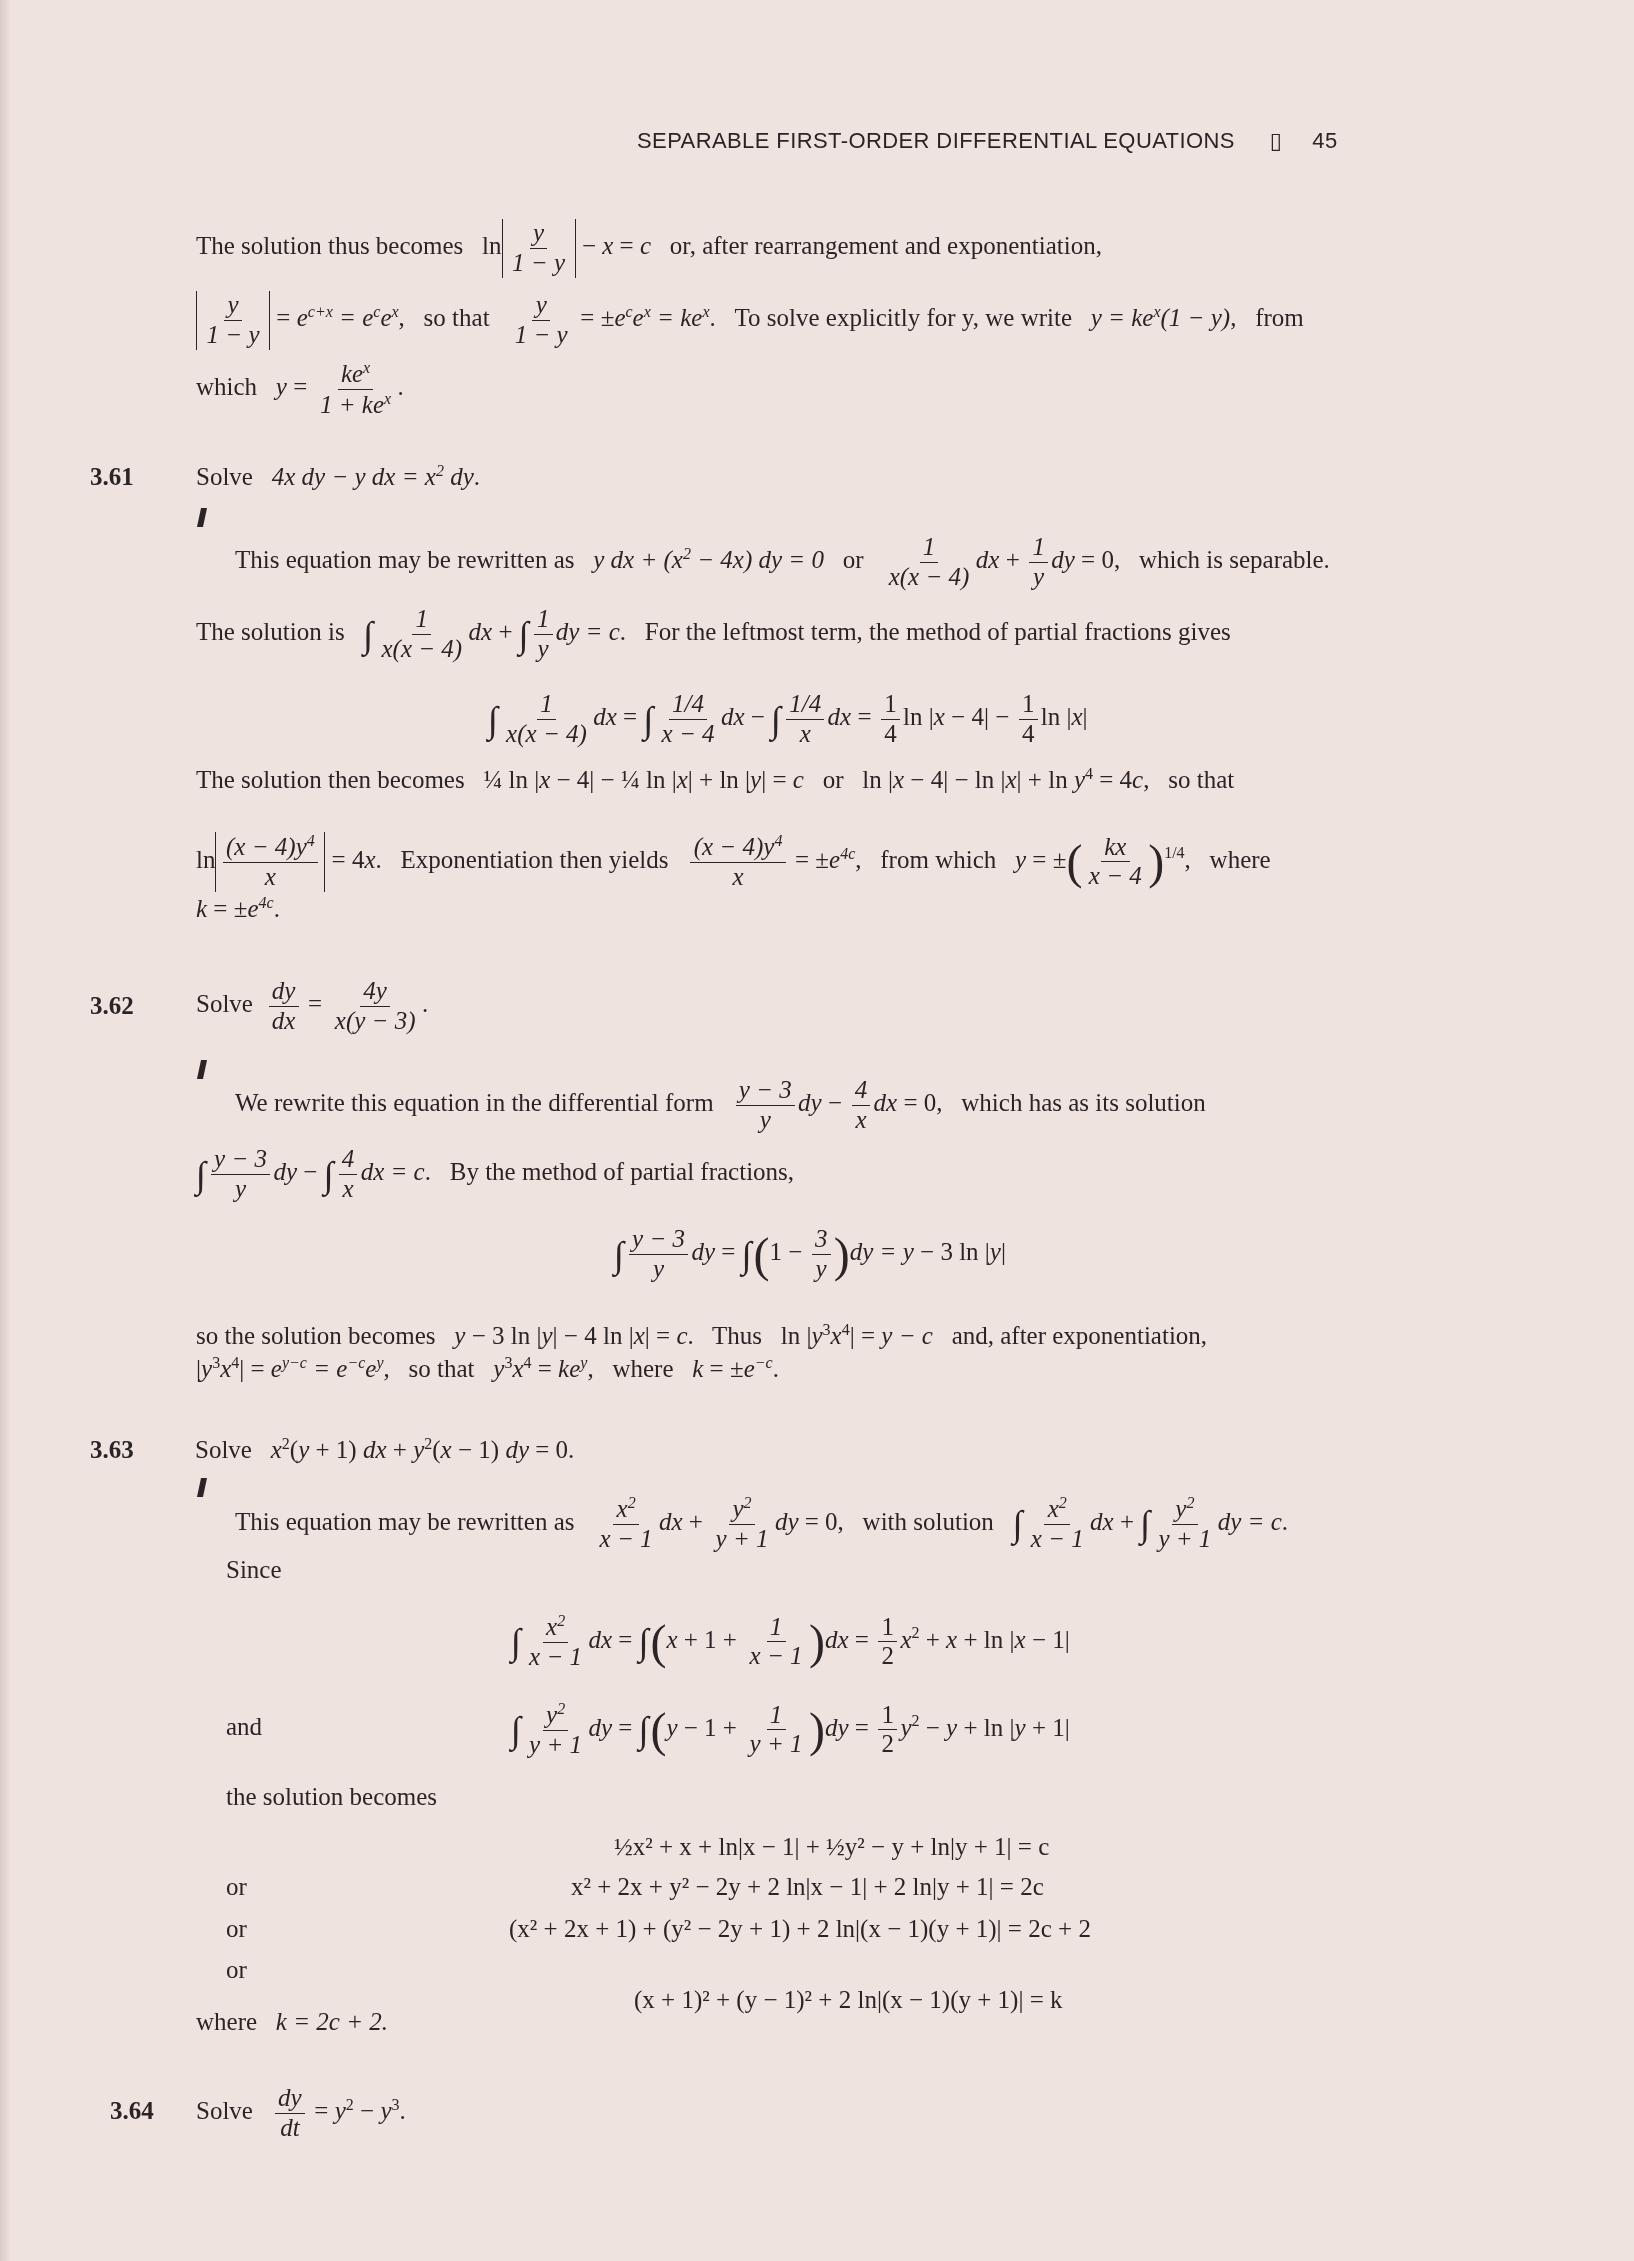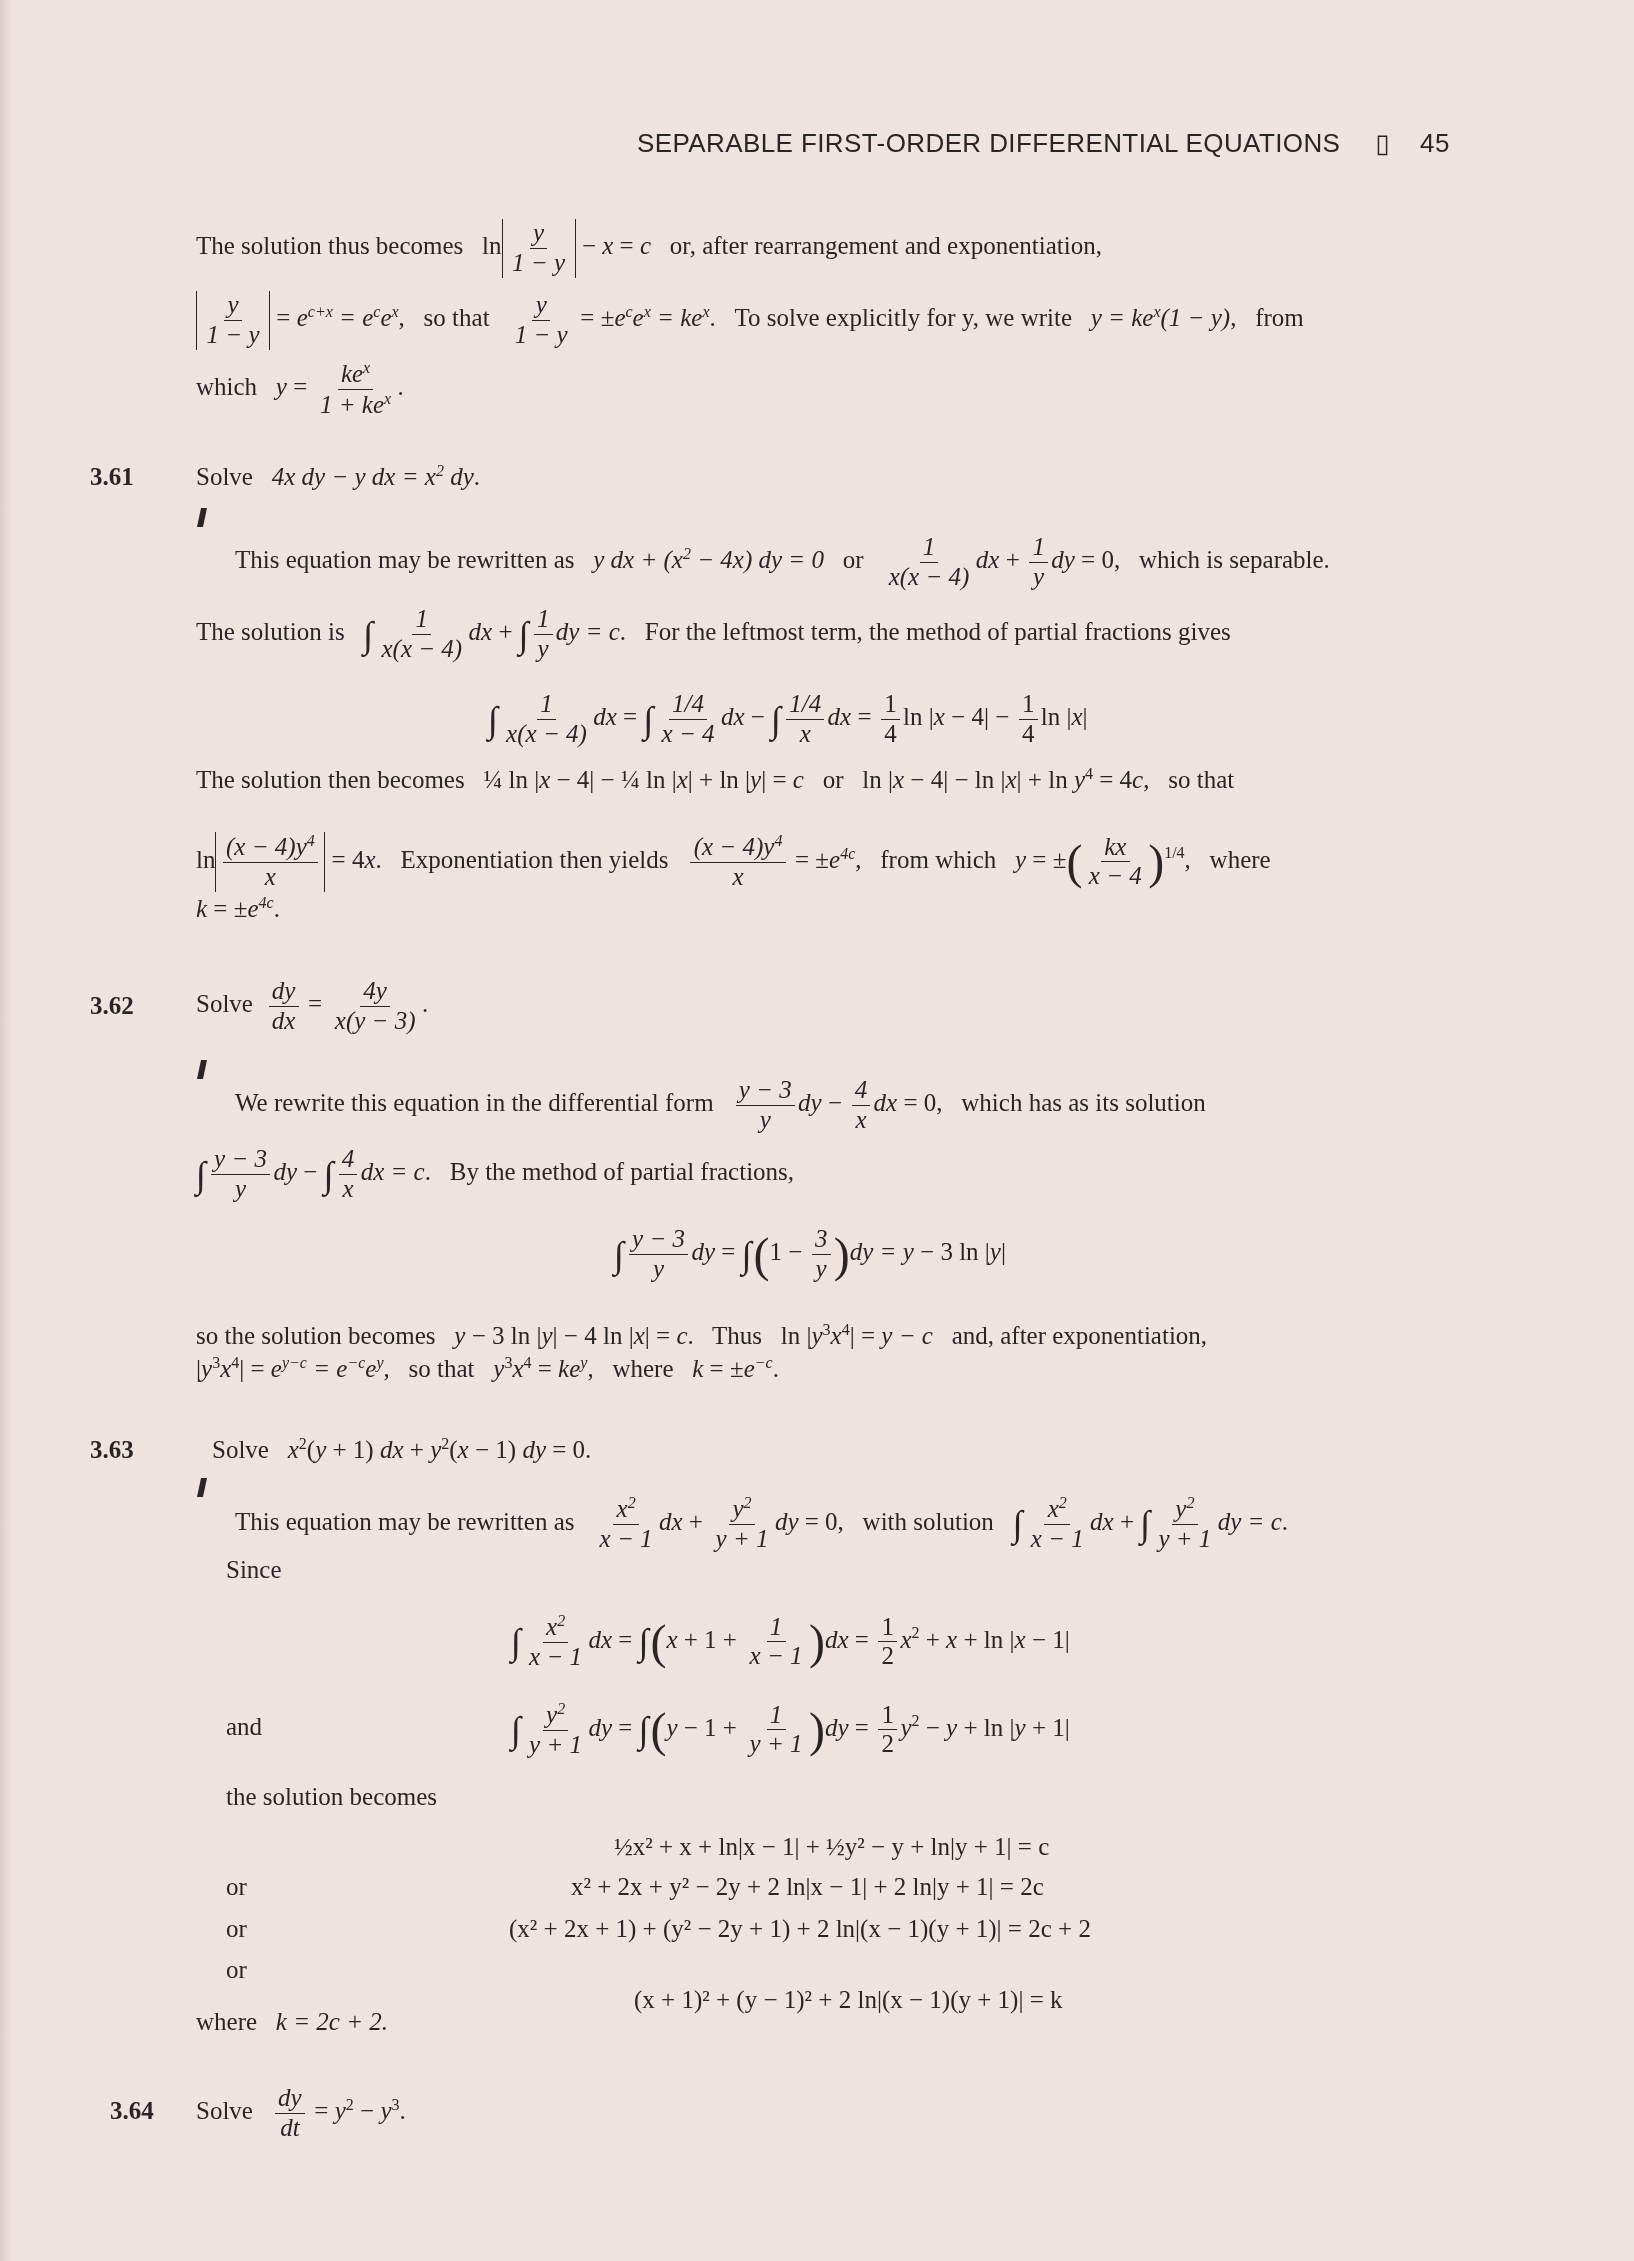--- a/index.html
+++ b/index.html
@@ -11,21 +11,21 @@
     position: relative;
     overflow: hidden;
   }
   .page-edge {
     position: absolute; left: 0; top: 0; bottom: 0; width: 11.2px;
     background: linear-gradient(to right, #d9ccc8, #efe3df);
   }
   .running-head {
     position: absolute; top: 128px; left: 637px;
     font-family: "Liberation Sans", "DejaVu Sans", sans-serif;
-    font-size: 26px; letter-spacing: 0.4px;
+    font-size: 22px; letter-spacing: 0.4px;
   }
   .running-head .box-glyph { margin: 0 30px 0 35px; font-style: italic; }
   .line {
     position: absolute; font-size: 25px; white-space: nowrap;
     line-height: 1;
   }
   .m { font-style: italic; }
   .num { font-weight: bold; font-size: 25px; position: absolute; left: 90px; }
   .bar-mark {
     position: absolute; width: 5.6px; height: 19px; background: #2a2426;
@@ -204,21 +204,21 @@
 </div>
 <div class="line" style="top:1355px;left:196px;">
   |<span class="m">y</span><sup>3</sup><span class="m">x</span><sup>4</sup>| = <span class="m">e<sup>y−c</sup> = e<sup>−c</sup>e<sup>y</sup></span>,&nbsp;&nbsp;
   <span>so that</span>&nbsp;&nbsp;
   <span class="m">y</span><sup>3</sup><span class="m">x</span><sup>4</sup> = <span class="m">ke<sup>y</sup></span>,&nbsp;&nbsp;
   <span>where</span>&nbsp;&nbsp;
   <span class="m">k</span> = ±<span class="m">e<sup>−c</sup></span>.
 </div>
 
 <div class="num" style="top:1436px;">3.63</div>
-<div class="line" style="top:1436px;left:212px;">
+<div class="line" style="top:1436px;left:195px;">
   <span>Solve</span>&nbsp;&nbsp;
   <span class="m">x</span><sup>2</sup>(<span class="m">y</span> + 1) <span class="m">dx</span> + <span class="m">y</span><sup>2</sup>(<span class="m">x</span> − 1) <span class="m">dy</span> = 0.
 </div>
 <div class="bar-mark" style="top:1478px;left:199px;"></div>
 <div class="line" style="top:1494px;left:235px;">
   <span>This equation may be rewritten as</span>&nbsp;&nbsp;
   <span class="frac m">
       <span>x<sup>2</sup></span>
       <span>x − 1</span>
     </span><span class="m">dx</span> + <span class="frac m">

